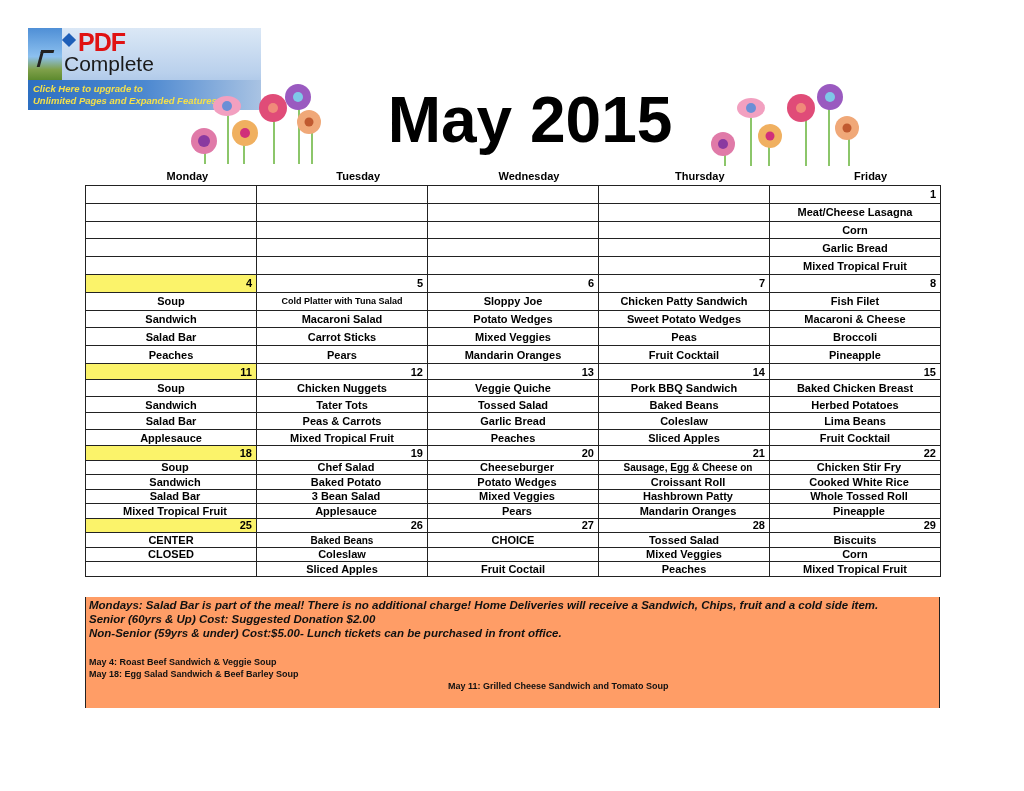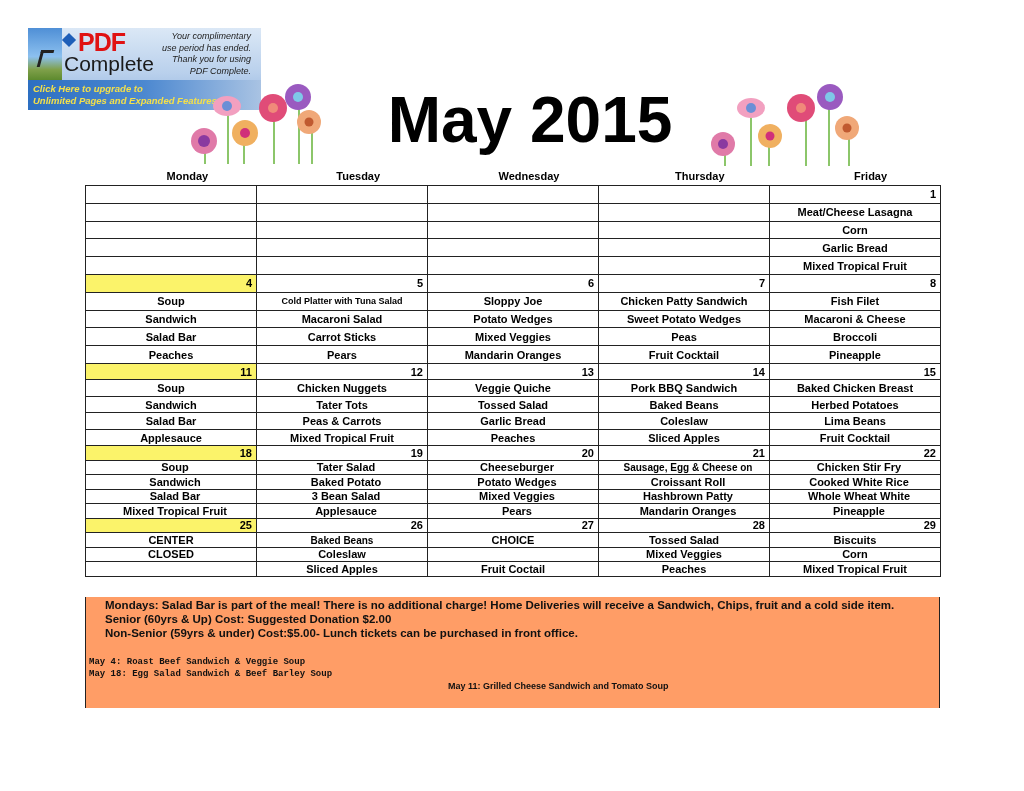--- a/index.html
+++ b/index.html
@@ -33,40 +33,34 @@
   table.cal tr.daterow td { text-align:right; }
   table.cal td.mon-date { background:#fbf36a; }
   table.cal td.small { font-size:9px; }
   table.cal tr.w1 td { height:16.8px; }
   table.cal tr.w2 td, table.cal tr.w3 td { height:16.8px; }
   table.cal tr.w4 td { height:13.5px; line-height:13px;padding-left:12px; }
   table.cal tr.w5 td { height:13.5px; line-height:13px; }
   table.cal tr.w3 td { height:15.5px; }
 
   .notes { position:absolute; left:85px; top:597px; width:853px; height:111px; background:#ff9d66; border-left:1px solid #222; border-right:1px solid #222; }
-  .notes .line { font-weight:bold; font-size:11.5px; line-height:14px; padding-left:19px; color:#111; }
-  .notes .specials { position:absolute; left:3px; top:59px; font-size:9px; font-weight:bold; line-height:12px; color:#111;font-family:Liberation Mono, monospace; }
+  .notes .line { font-style:italic; font-weight:bold; font-size:11.5px; line-height:14px; padding-left:3px; color:#111; }
+  .notes .specials { position:absolute; left:3px; top:59px; font-size:9px; font-weight:bold; line-height:12px; color:#111; }
   .notes .specials2 { position:absolute; left:362px; top:59px; font-size:9px; font-weight:bold; line-height:12px; color:#111;margin-top:24px; }
 </style>
 </head>
 <body>
 
 <div class="banner">
   <div class="photo">
       <div class="fig"></div>
     </div>
   <div class="logo-icon"></div>
   <div class="pdf">PDF</div>
   <div class="complete">Complete</div>
-  <div class="msg">
-    <div>Your complimentary</div>
-    <div>use period has ended.</div>
-    <div>Thank you for using</div>
-    <div>PDF Complete.</div>
-  </div>
   <div class="cta">
     <div style="top:3px">Click Here to upgrade to</div>
     <div style="top:15px">Unlimited Pages and Expanded Features</div>
   </div>
 </div>
 
 <div class="flowers" style="left:185px; top:82px; width:150px; height:82px;">
   <div class="stem" style="left:19px;height:24px"></div>
   <div class="stem" style="left:42px;height:50px"></div>
   <div class="stem" style="left:58px;height:26px"></div>
@@ -250,38 +244,38 @@
 
     <tr class="daterow w4">
       <td class="mon-date">18</td>
       <td>19</td>
       <td>20</td>
       <td>21</td>
       <td>22</td>
     </tr>
     <tr class="w4">
         <td>Soup</td>
-        <td>Tater Salad</td>
+        <td>Chef Salad</td>
         <td>Cheeseburger</td>
         <td class="small" style="font-size:10px">Sausage, Egg &amp; Cheese on</td>
         <td>Chicken Stir Fry</td>
       </tr>
     <tr class="w4">
         <td>Sandwich</td>
         <td>Baked Potato</td>
         <td>Potato Wedges</td>
         <td>Croissant Roll</td>
         <td>Cooked White Rice</td>
       </tr>
     <tr class="w4">
         <td>Salad Bar</td>
         <td>3 Bean Salad</td>
         <td>Mixed Veggies</td>
         <td>Hashbrown Patty</td>
-        <td>Whole Wheat White</td>
+        <td>Whole Tossed Roll</td>
       </tr>
     <tr class="w4">
         <td>Mixed Tropical Fruit</td>
         <td>Applesauce</td>
         <td>Pears</td>
         <td>Mandarin Oranges</td>
         <td>Pineapple</td>
       </tr>
 
     <tr class="daterow w5">

